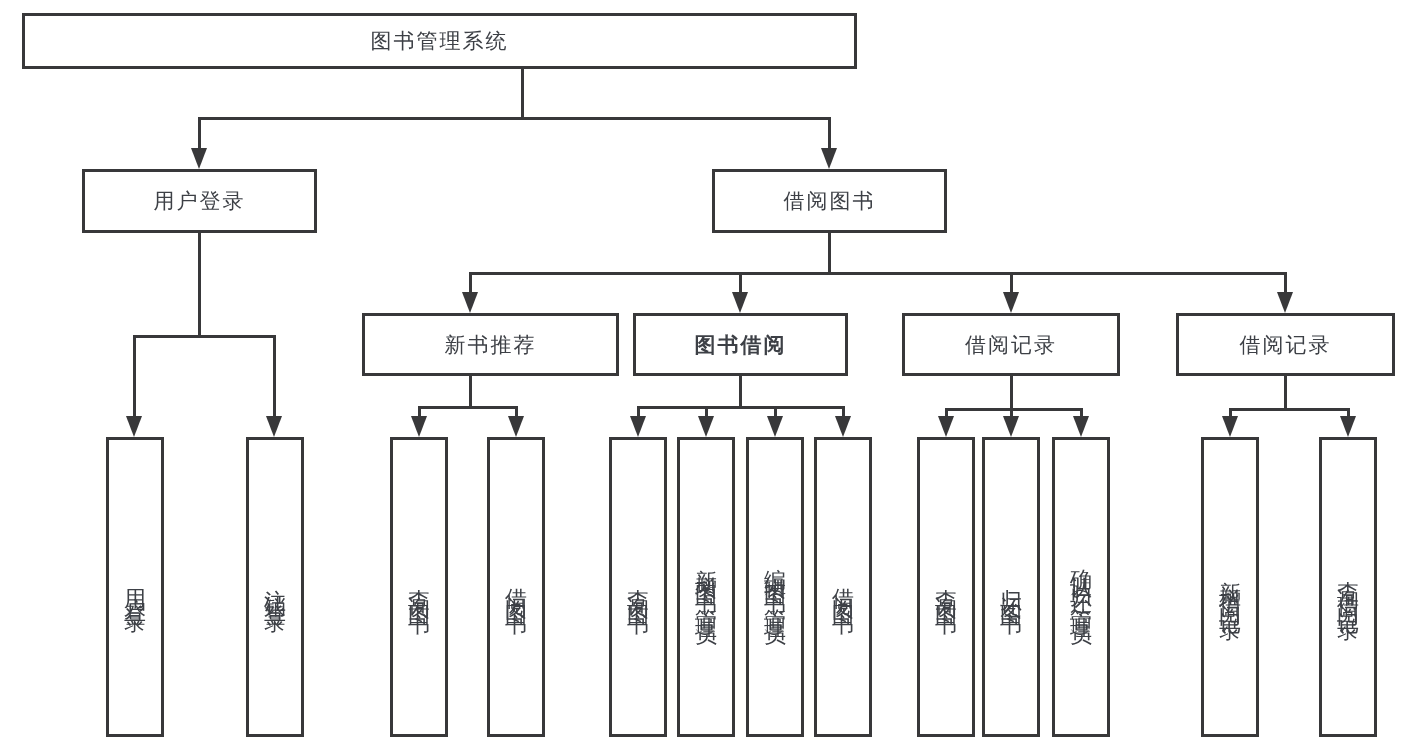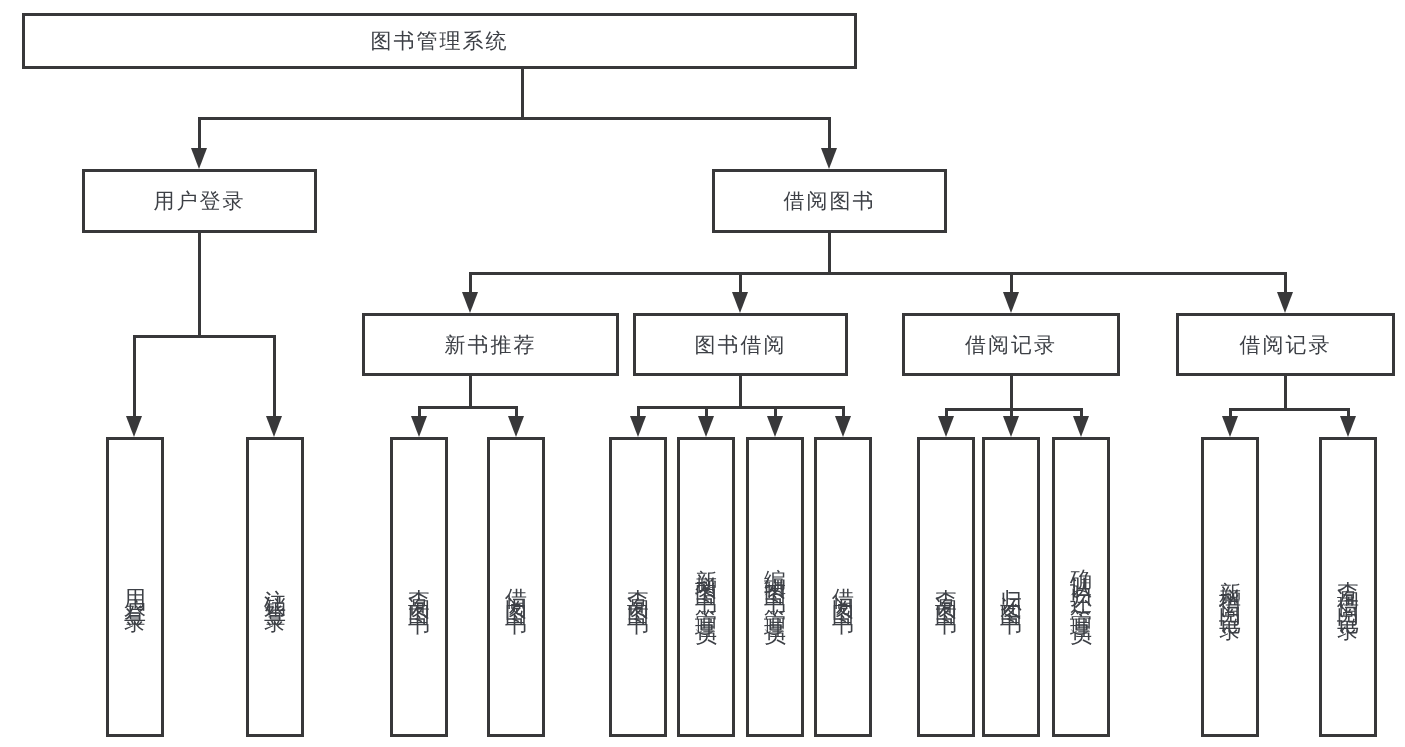--- a/index.html
+++ b/index.html
@@ -124,21 +124,21 @@
     </div>
     <div class="node h" style="left: 82px; top: 169px; width: 235px; height: 64px;">
       <span class="label">用户登录</span>
     </div>
     <div class="node h" style="left: 712px; top: 169px; width: 235px; height: 64px;">
       <span class="label">借阅图书</span>
     </div>
     <div class="node h" style="left: 362px; top: 313px; width: 257px; height: 63px;">
       <span class="label">新书推荐</span>
     </div>
-    <div class="node h" style="left: 633px; top: 313px; width: 215px; height: 63px;">
+    <div class="node h" style="left: 633px; top: 313px; width: 215px; height: 63px; font-weight: bold;">
       <span class="label">图书借阅</span>
     </div>
     <div class="node h" style="left: 902px; top: 313px; width: 218px; height: 63px;">
       <span class="label">借阅记录</span>
     </div>
     <div class="node h" style="left: 1176px; top: 313px; width: 219px; height: 63px;">
       <span class="label">借阅记录</span>
     </div>
     <div class="node v" style="left: 106px; top: 437px; width: 58px; height: 300px;">
       <span class="label">用户登录</span>

